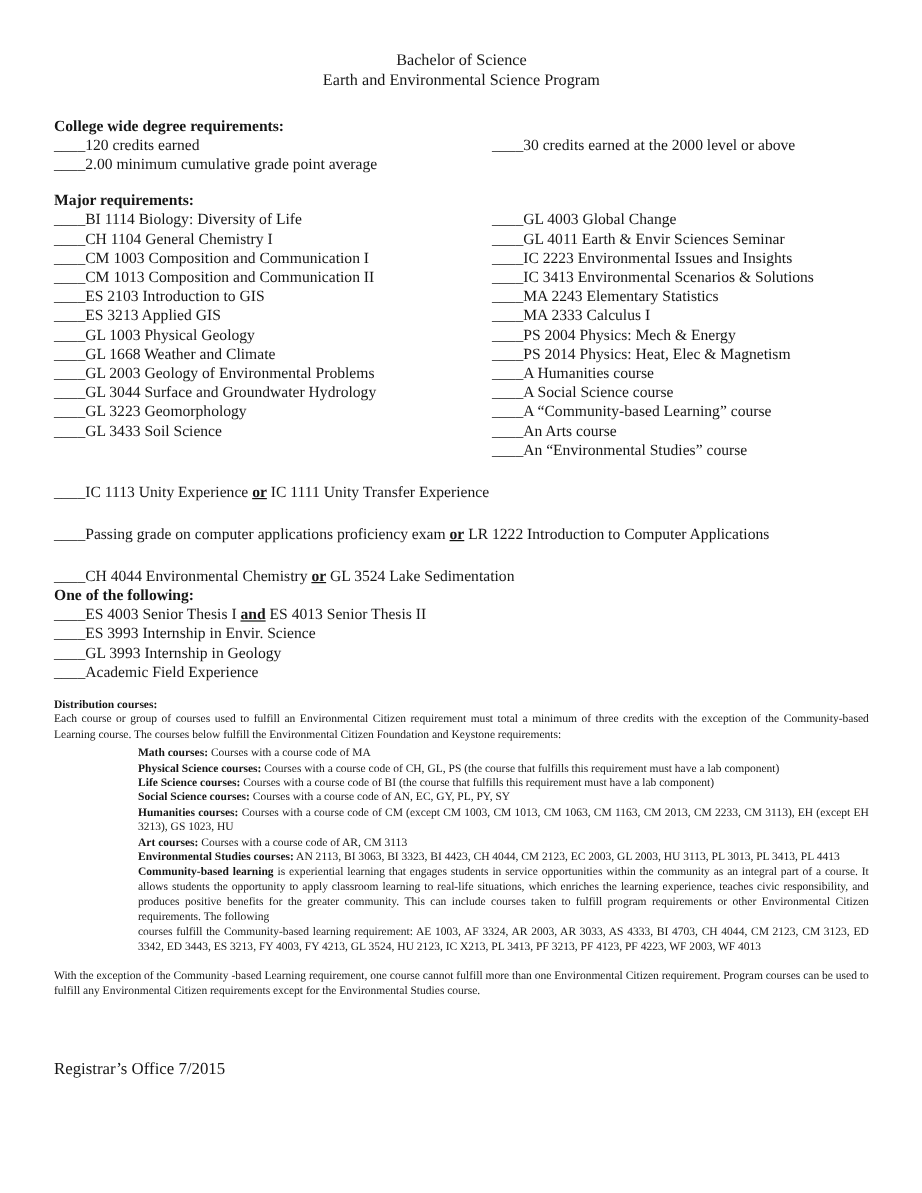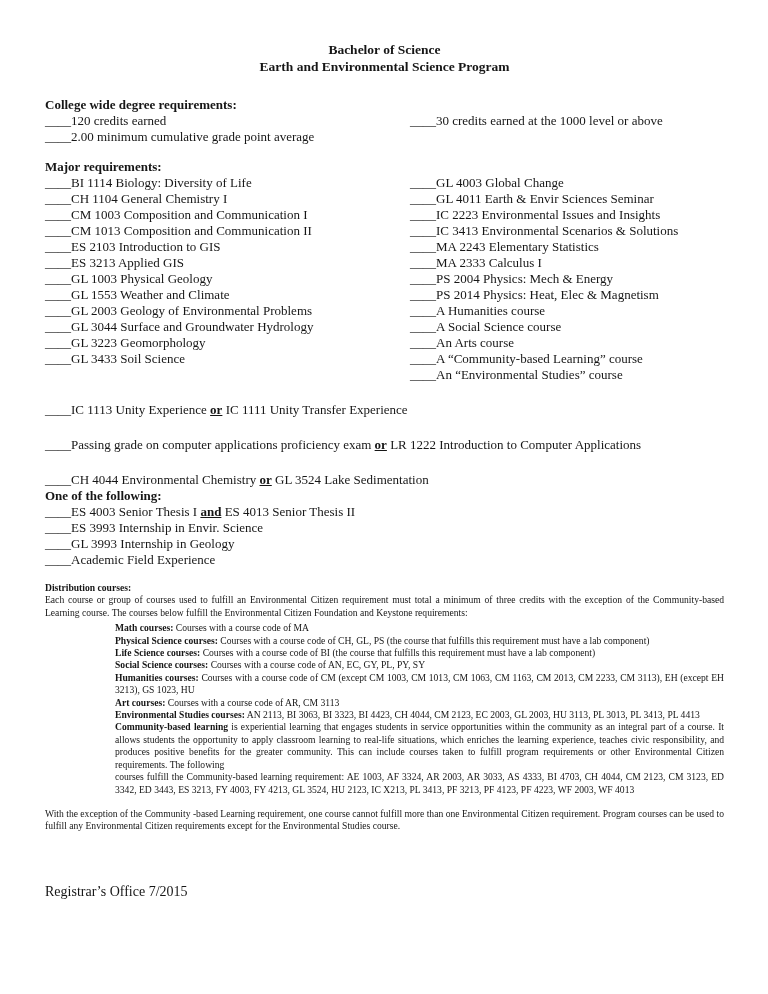--- a/index.html
+++ b/index.html
@@ -5,21 +5,21 @@
   html, body { margin: 0; padding: 0; }
   body {
     width: 768px; height: 994px;
     background: #ffffff;
     overflow: hidden;
     font-family: "Liberation Serif", serif;
     color: #161616;
   }
   .page { padding: 42px 44px 0 45px; }
 
-  .doc-title { text-align: center; font-weight: bold; font-size: 13.5px; line-height: 16.5px; }
+  .doc-title { text-align: center; font-weight: normal; font-size: 13.5px; line-height: 16.5px; }
 
   .heading { font-weight: bold; font-size: 13px; line-height: 16px; }
 
   .sec-college { margin-top: 22px; }
   .sec-major   { margin-top: 14px; }
   .sec-oneof   { }
 
   .twocol { display: flex; }
   .colL { flex: 0 0 365px; width: 365px; }
   .colR { flex: 1; }
@@ -50,55 +50,55 @@
   </div>
 
   <div class="sec-college">
     <div class="heading">College wide degree requirements:</div>
     <div class="twocol">
       <div class="colL">
         <div class="item">____120 credits earned</div>
         <div class="item">____2.00 minimum cumulative grade point average</div>
       </div>
       <div class="colR">
-        <div class="item">____30 credits earned at the 1000 level or above</div>
+        <div class="item">____30 credits earned at the 2000 level or above</div>
       </div>
     </div>
   </div>
 
   <div class="sec-major">
     <div class="heading">Major requirements:</div>
     <div class="twocol">
       <div class="colL">
         <div class="item">____BI 1114 Biology: Diversity of Life</div>
         <div class="item">____CH 1104 General Chemistry I</div>
         <div class="item">____CM 1003 Composition and Communication I</div>
         <div class="item">____CM 1013 Composition and Communication II</div>
         <div class="item">____ES 2103 Introduction to GIS</div>
         <div class="item">____ES 3213 Applied GIS</div>
         <div class="item">____GL 1003 Physical Geology</div>
-        <div class="item">____GL 1553 Weather and Climate</div>
+        <div class="item">____GL 1668 Weather and Climate</div>
         <div class="item">____GL 2003 Geology of Environmental Problems</div>
         <div class="item">____GL 3044 Surface and Groundwater Hydrology</div>
         <div class="item">____GL 3223 Geomorphology</div>
         <div class="item">____GL 3433 Soil Science</div>
       </div>
       <div class="colR">
         <div class="item">____GL 4003 Global Change</div>
         <div class="item">____GL 4011 Earth &amp; Envir Sciences Seminar</div>
         <div class="item">____IC 2223 Environmental Issues and Insights</div>
         <div class="item">____IC 3413 Environmental Scenarios &amp; Solutions</div>
         <div class="item">____MA 2243 Elementary Statistics</div>
         <div class="item">____MA 2333 Calculus I</div>
         <div class="item">____PS 2004 Physics: Mech &amp; Energy</div>
         <div class="item">____PS 2014 Physics: Heat, Elec &amp; Magnetism</div>
         <div class="item">____A Humanities course</div>
         <div class="item">____A Social Science course</div>
+        <div class="item">____A “Community-based Learning” course</div>
         <div class="item">____An Arts course</div>
-        <div class="item">____A “Community-based Learning” course</div>
         <div class="item">____An “Environmental Studies” course</div>
       </div>
     </div>
   </div>
 
   <div class="orline"><span>____IC 1113 Unity Experience </span><span class="conn">or</span><span> IC 1111 Unity Transfer Experience</span></div>
 
   <div class="orline"><span>____Passing grade on computer applications proficiency exam </span><span class="conn">or</span><span> LR 1222 Introduction to Computer Applications</span></div>
 
   <div class="orline"><span>____CH 4044 Environmental Chemistry </span><span class="conn">or</span><span> GL 3524 Lake Sedimentation</span></div>

